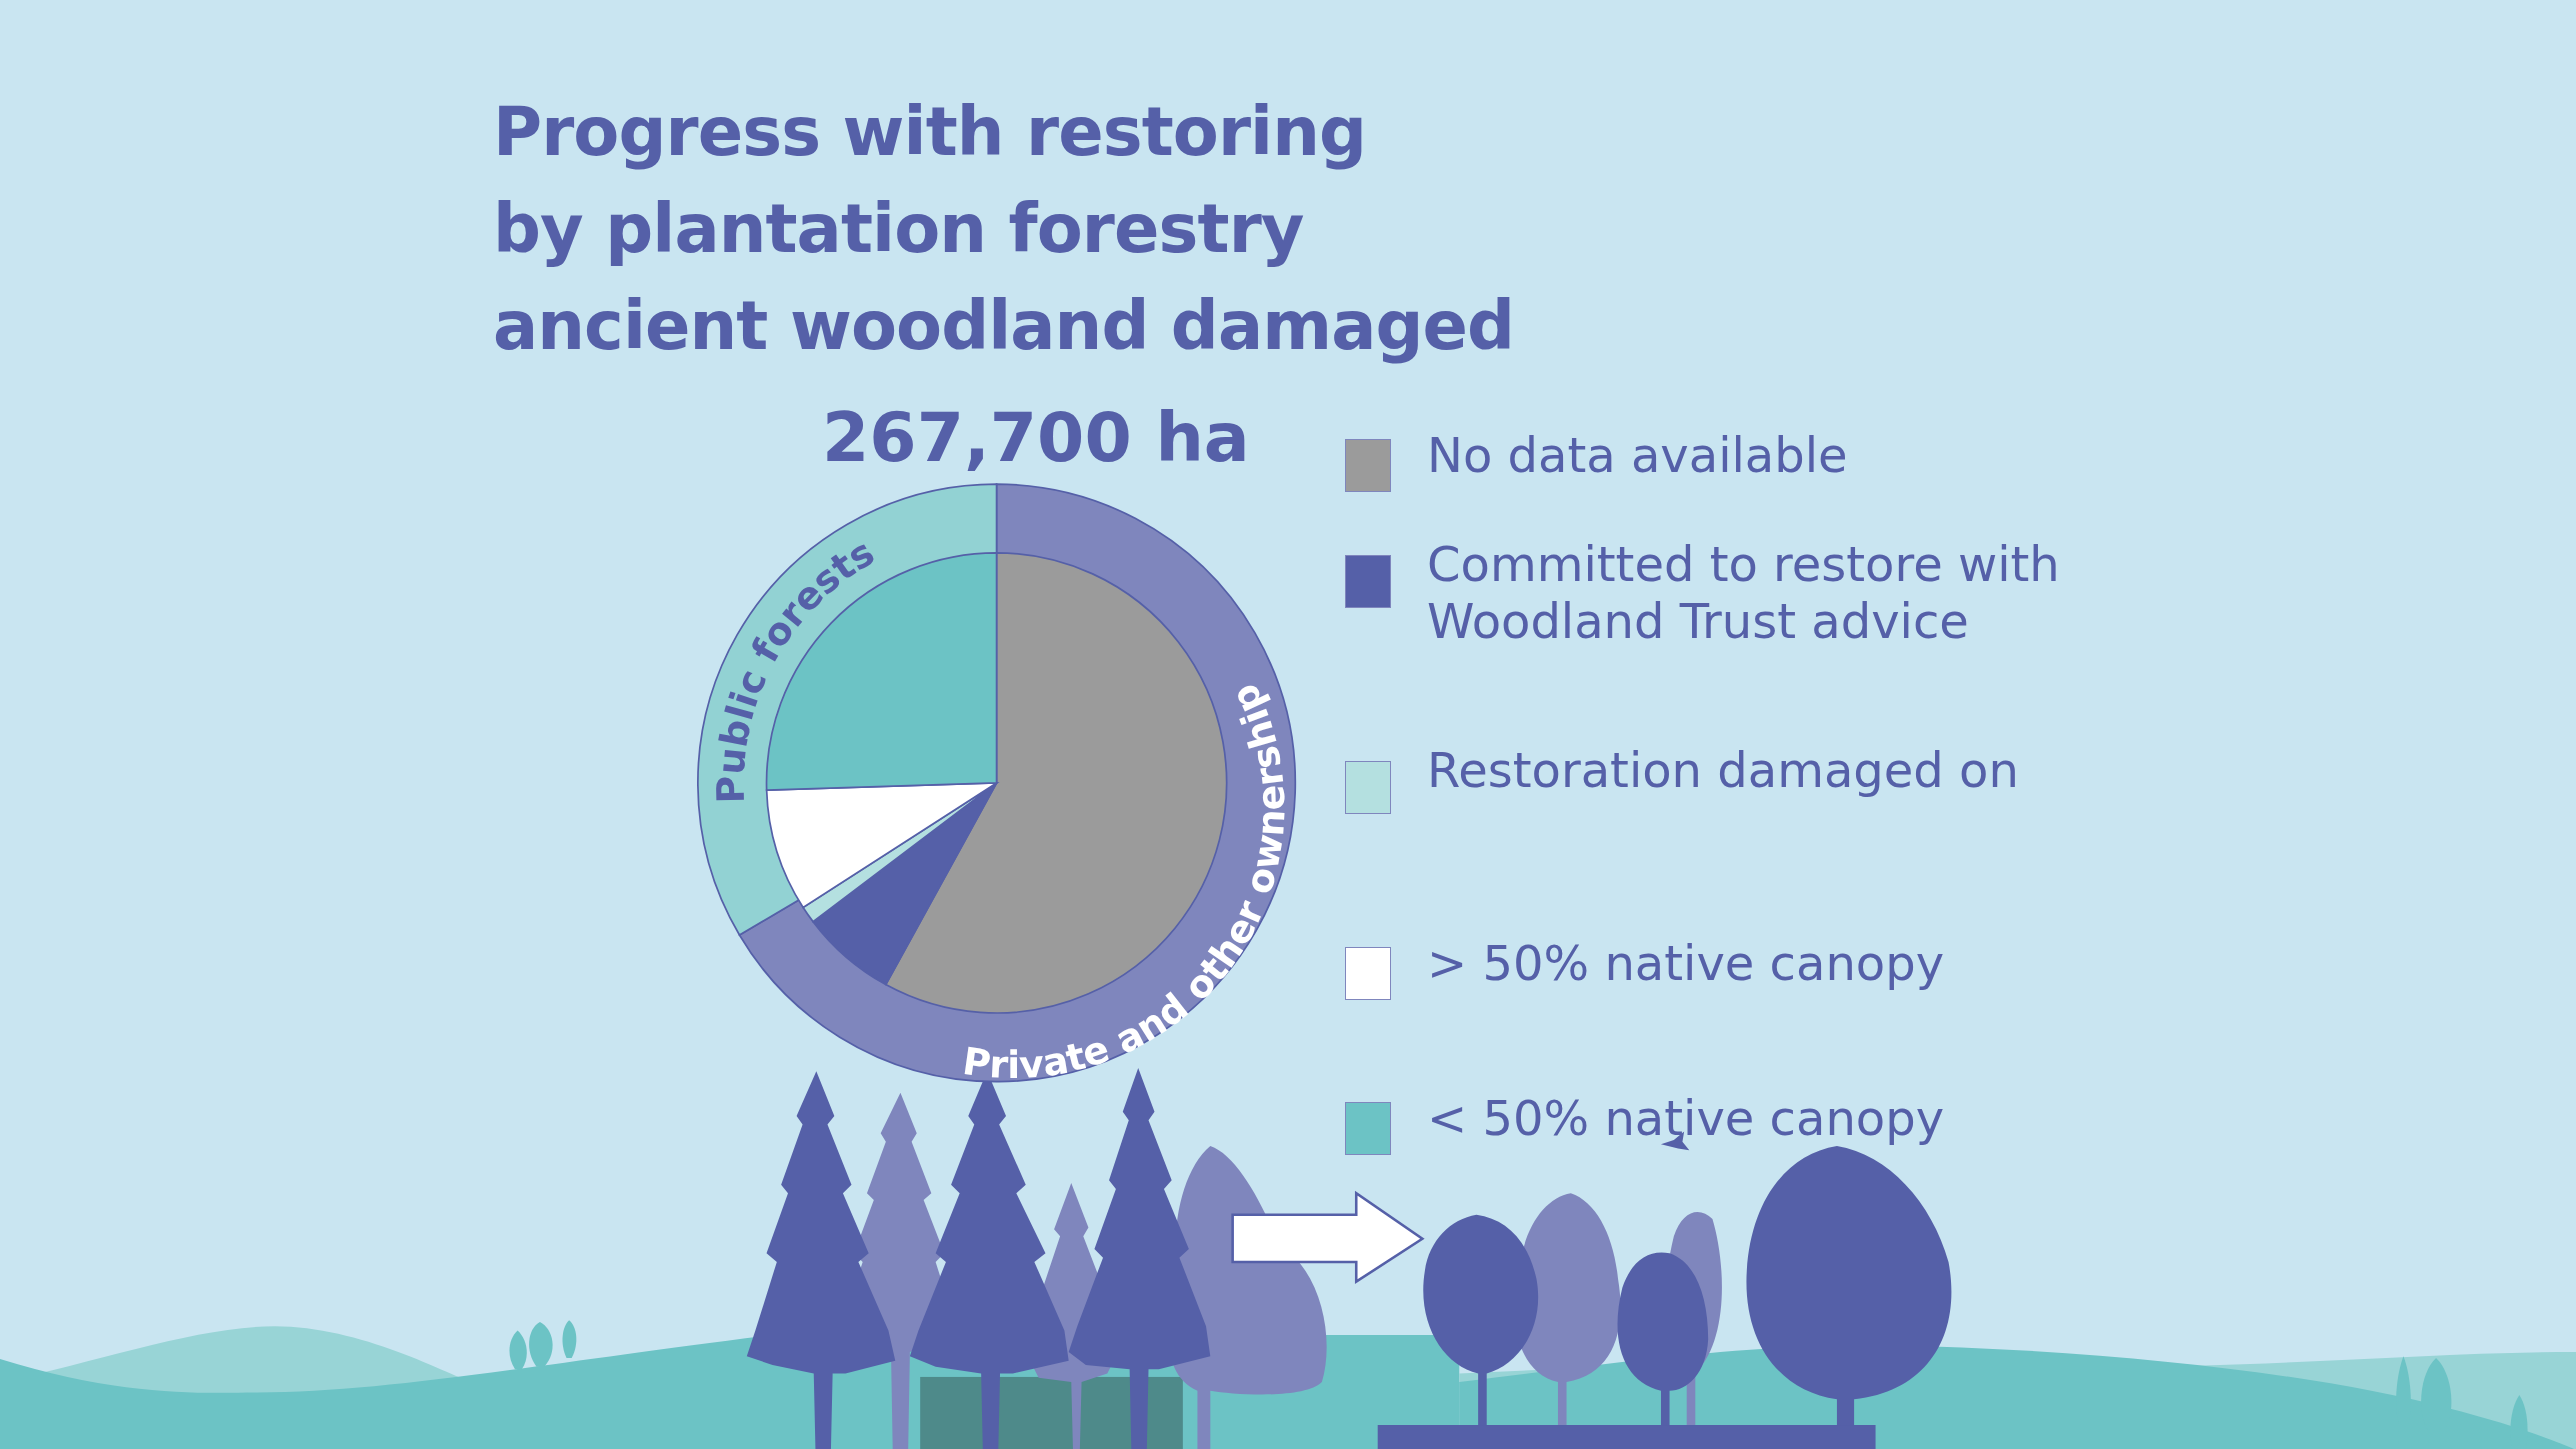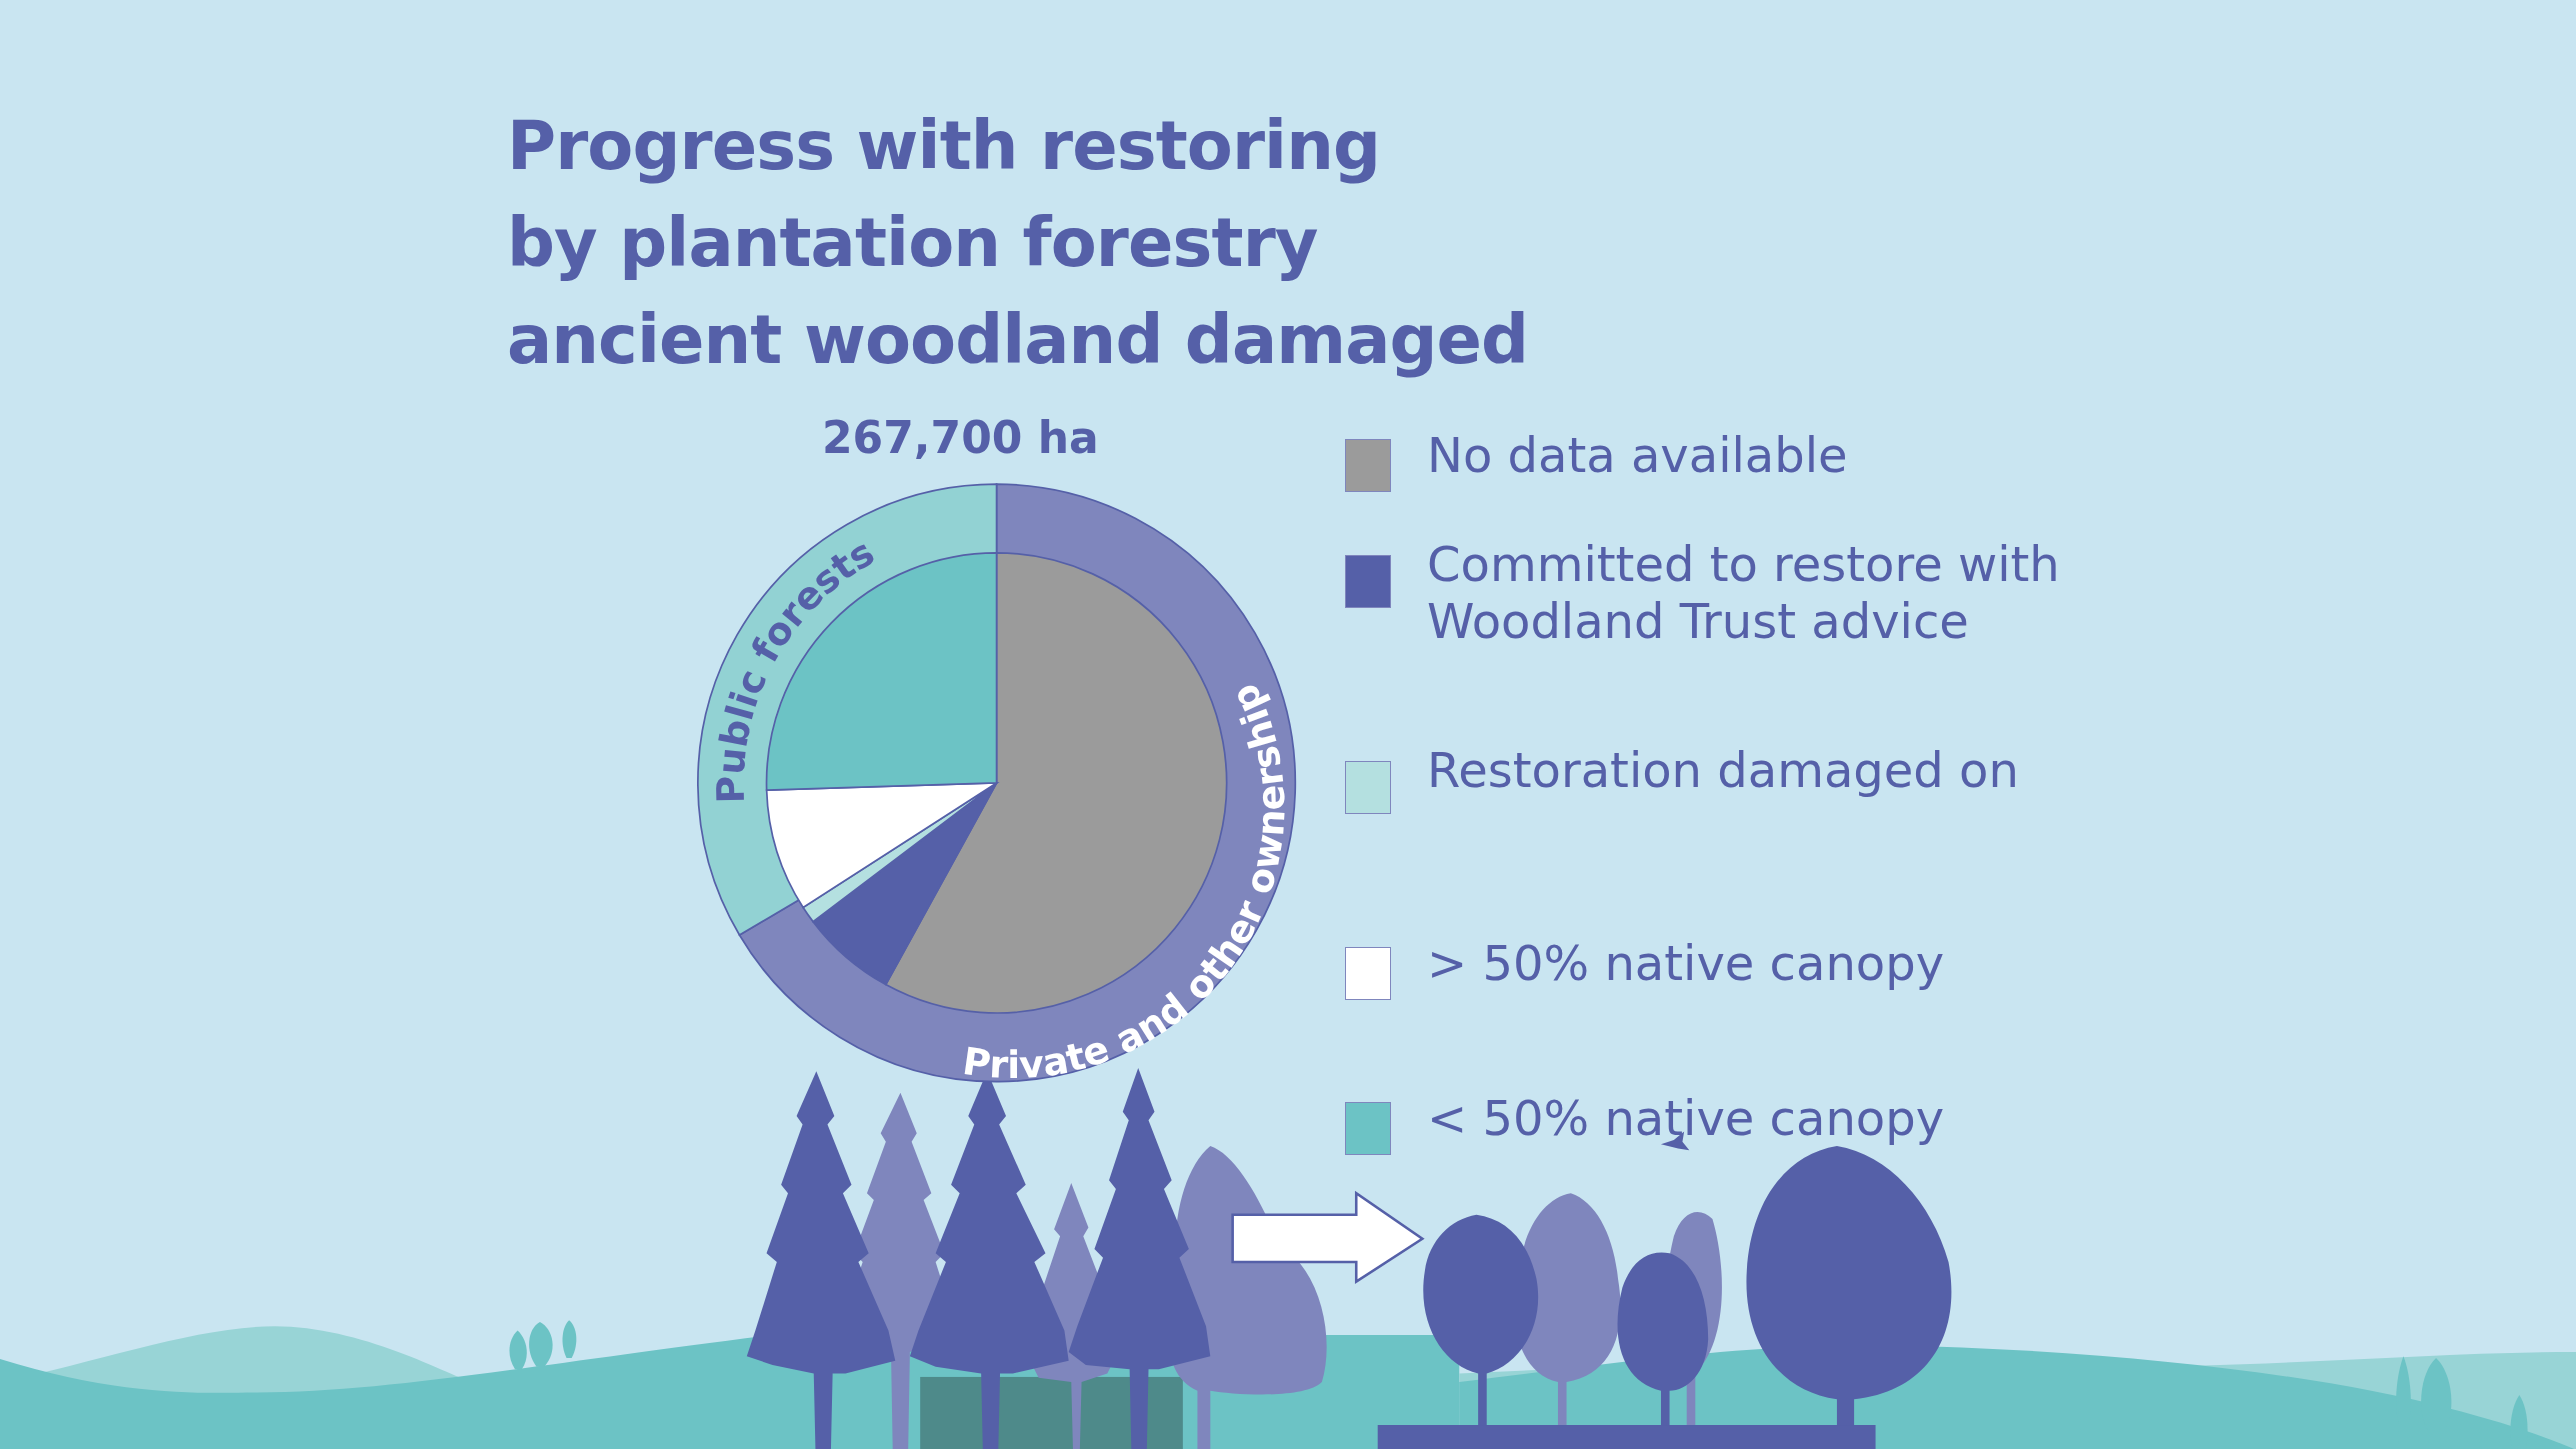--- a/index.html
+++ b/index.html
@@ -6,35 +6,35 @@
   body {
     width: 2576px; height: 1450px; overflow: hidden;
     background: #c9e5f1;
     position: relative;
     font-family: "DejaVu Sans", sans-serif;
     color: #5560a8;
   }
   .scene { position: absolute; left: 0; top: 0; }
   .title {
     position: absolute; left: 493px; top: 84px;
-    margin: 14px;
+    margin: 0;
     font-family: "DejaVu Sans", sans-serif;
     font-weight: bold;
     font-size: 67px;
     line-height: 97px;
     letter-spacing: -0.9px;
     color: #5560a8;
     width: 1116px;
   }
   .title span { display: block; white-space: nowrap; }
   .total {
     position: absolute; left: 822px; top: 402px;
     font-family: "DejaVu Sans", sans-serif;
     font-weight: bold;
-    font-size: 44px;
+    font-size: 68px;
     line-height: 72px;
     color: #5560a8;
     white-space: nowrap;
   }
   .legend { position: absolute; left: 1345px; top: 0; }
   .legend-item { position: absolute; left: 0; width: 944px; }
   .swatch {
     position: absolute; left: 0; top: 0;
     width: 46px; height: 53px;
     box-sizing: border-box;

